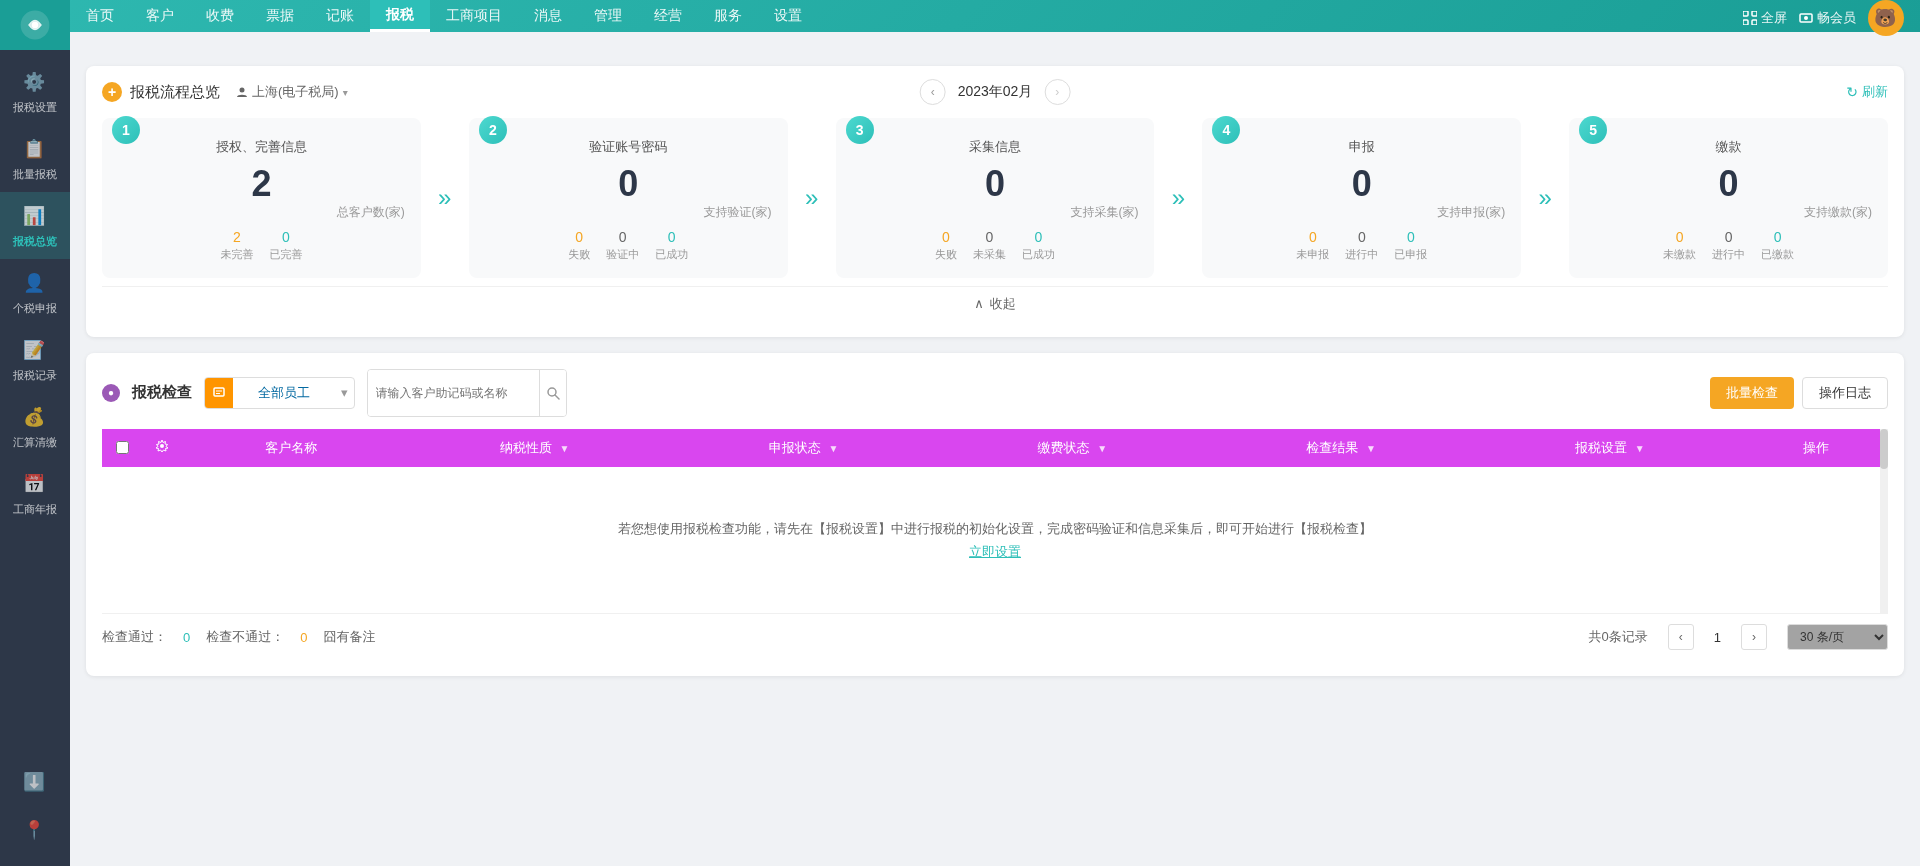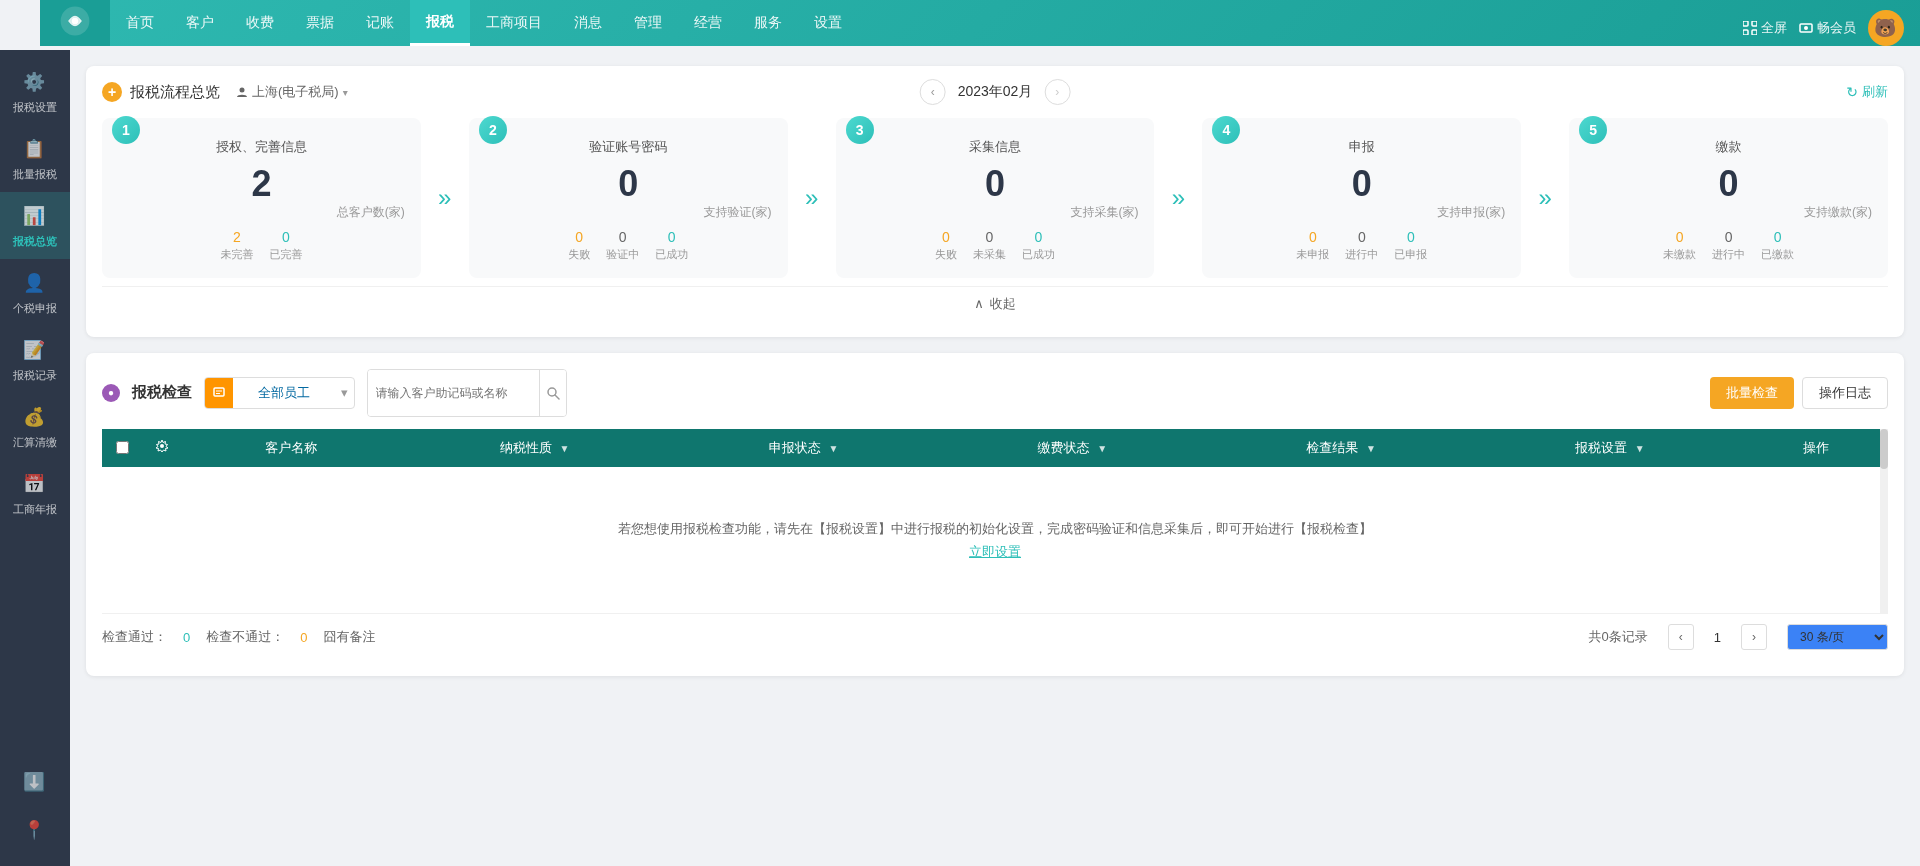--- a/index.html
+++ b/index.html
@@ -1,31 +1,30 @@
 <!DOCTYPE html>
 <html><head>
   <meta charset="utf-8">
   <style>
     * { box-sizing: border-box; margin: 0; padding: 0; }
     body { font-family: 'Microsoft YaHei', Arial, sans-serif; font-size: 13px; background: #f0f2f5; color: #333; }
 
     
     .top-nav {
-      height: 46px;
+      height: 32px;
       background: linear-gradient(135deg, #2eb8b0, #1a9e96);
       display: flex;
-      align-items: flex-end;
+      align-items: flex-start;
       padding: 0 0 0 0;
       color: white;
       position: fixed;
       top: 0;
       left: 0;
       right: 0;
       z-index: 100;
-      margin-left: 40px;
     }
     .top-nav .logo {
       width: 70px;
       height: 50px;
       display: flex;
       align-items: center;
       justify-content: center;
       background: #1a9e96;
     }
     .top-nav .logo svg { width: 32px; height: 32px; }
@@ -388,21 +387,21 @@
       font-size: 13px;
     }
 
     
     .data-table {
       width: 100%;
       border-collapse: collapse;
       font-size: 13px;
     }
     .data-table thead tr {
-      background: #0f766e;
+      background: #d946ef;
       color: white;
     }
     .data-table thead th {
       padding: 10px 12px;
       font-weight: 500;
       text-align: center;
       white-space: nowrap;
     }
     .data-table thead th:first-child { width: 40px; }
     .data-table thead th:nth-child(2) { width: 40px; }
@@ -465,21 +464,21 @@
       justify-content: center;
       font-size: 12px;
       color: #666;
     }
     .page-select {
       border: 1px solid #ddd;
       border-radius: 3px;
       padding: 2px 20px 2px 8px;
       font-size: 12px;
       color: #333;
-      background: #3b82f6;
+      background: #a3a3a3;
       cursor: pointer;
       height: 26px;
     }
 
     .section-header-row {
       display: flex;
       align-items: center;
       position: relative;
       margin-bottom: 16px;
     }

